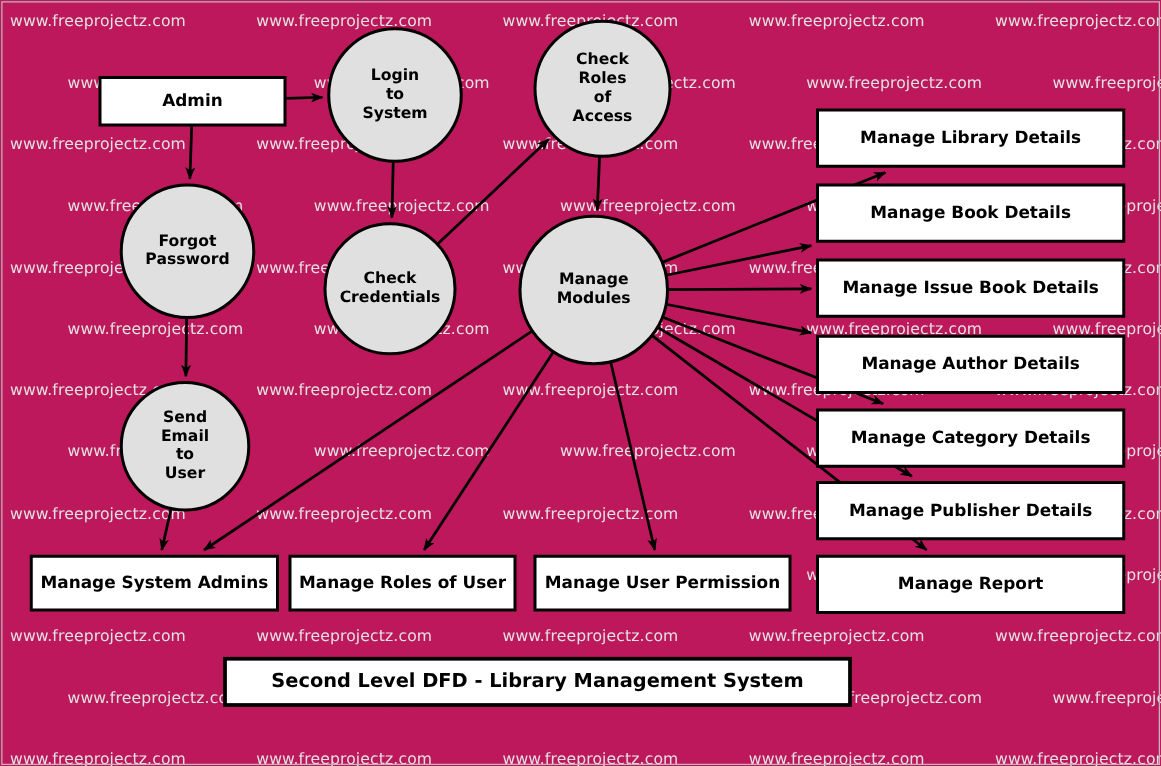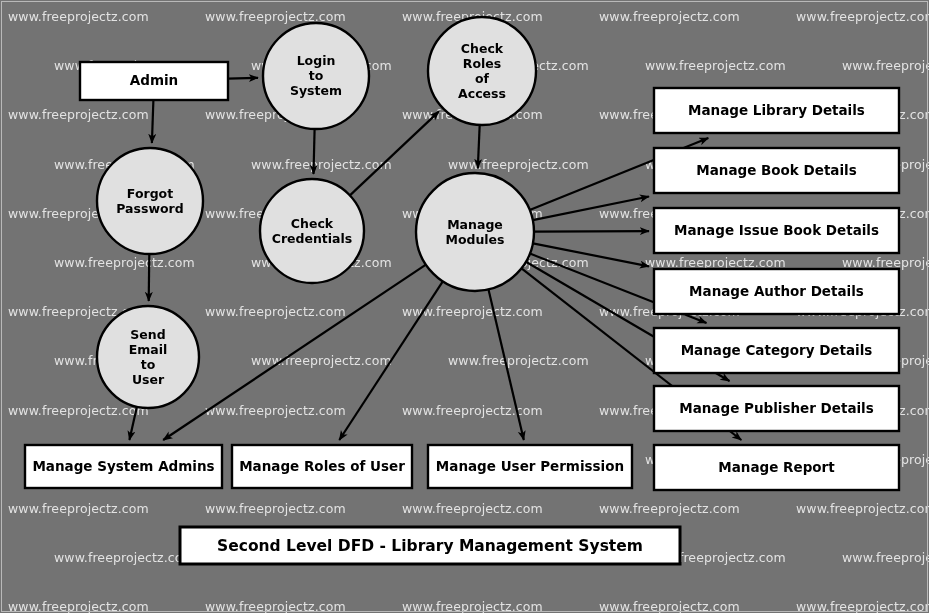--- a/index.html
+++ b/index.html
@@ -1,18 +1,18 @@
 <!DOCTYPE html>
 <html><head>
 <meta charset="utf-8">
 <title>Second Level DFD - Library Management System</title>
 <style>
   html,body{margin:0;padding:0;background:#ffffff;}
   body{font-family:"DejaVu Sans", sans-serif;}
-  #canvas{position:relative;width:929px;height:613px;background:#737373;overflow:hidden;}
+  #canvas{position:relative;width:929px;height:613px;background:#be185d;overflow:hidden;}
   #wm{position:absolute;inset:0;pointer-events:none;z-index:1;}
   #wm .wmt{position:absolute;color:#e3e3e3;font-family:"DejaVu Sans", sans-serif;
            font-size:12.5px;letter-spacing:.1px;white-space:nowrap;}
   #diagram{position:absolute;inset:0;z-index:2;}
   .frame{fill:none;stroke:#b9b9b9;stroke-width:1;}
   .node-circle{fill:#e0e0e0;stroke:#000000;stroke-width:2.4;}
   .node-box{fill:#ffffff;stroke:#000000;stroke-width:2.4;}
   .title-box{fill:#ffffff;stroke:#000000;stroke-width:3;}
   .flow{stroke:#000000;stroke-width:2.2;fill:none;}
   .lbl{font-family:"DejaVu Sans", sans-serif;font-weight:bold;fill:#000000;

